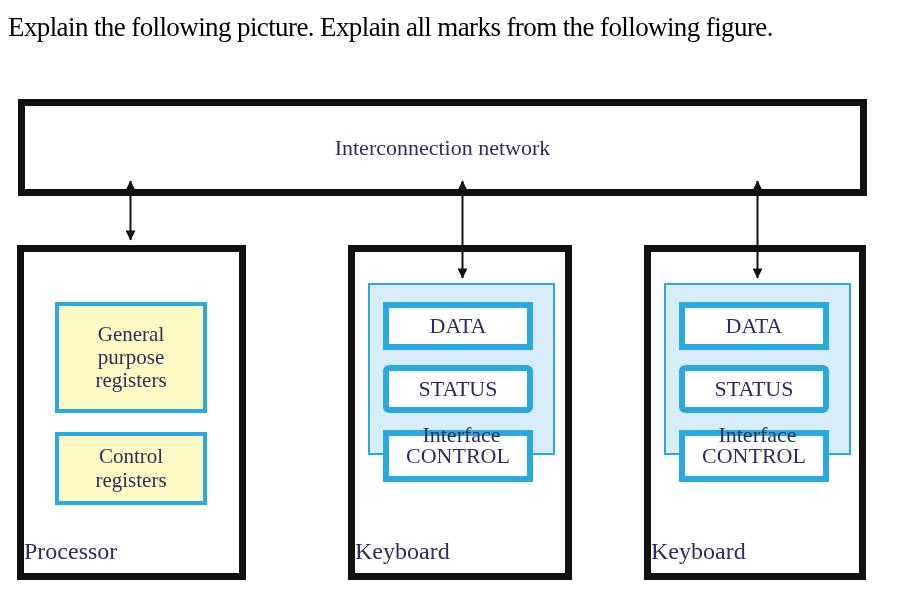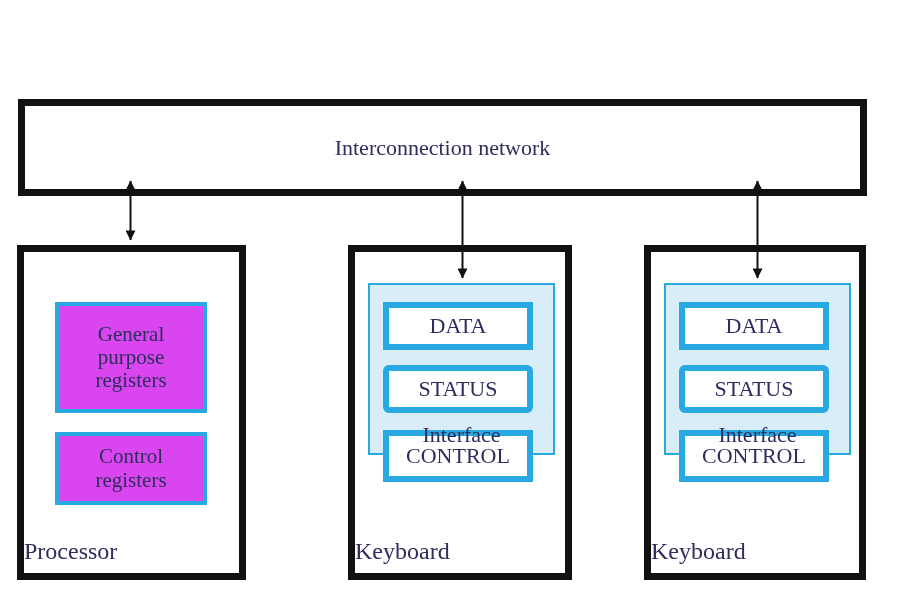--- a/index.html
+++ b/index.html
@@ -63,21 +63,21 @@
     font-size: 24px;
     color: var(--diagram-text);
     margin-top: 32px;
   }
   .cpu-reg {
     position: absolute;
     left: 31px;
     width: 152px;
     box-sizing: border-box;
     border: 4px solid var(--accent);
-    background: #d946ef;
+    background: #fef9c3;
     display: flex;
     align-items: center;
     justify-content: center;
     text-align: center;
   }
   .cpu-reg span {
     font-size: 21px;
     line-height: 1.1;
     color: var(--diagram-text);
     padding: 0 14px;
@@ -124,20 +124,21 @@
     position: absolute;
     left: 0; top: 0;
     pointer-events: none;
   }
 </style>
 </head>
 <body>
 
 <div class="page">
 
+  <div class="caption">Explain the following picture. Explain all marks from the following figure.</div>
 
   <div class="network-box">
     <span>Interconnection network</span>
   </div>
 
   <div class="unit processor">
     <div class="cpu-reg gpr">
       <span>General purpose registers</span>
     </div>
     <div class="cpu-reg cr">

